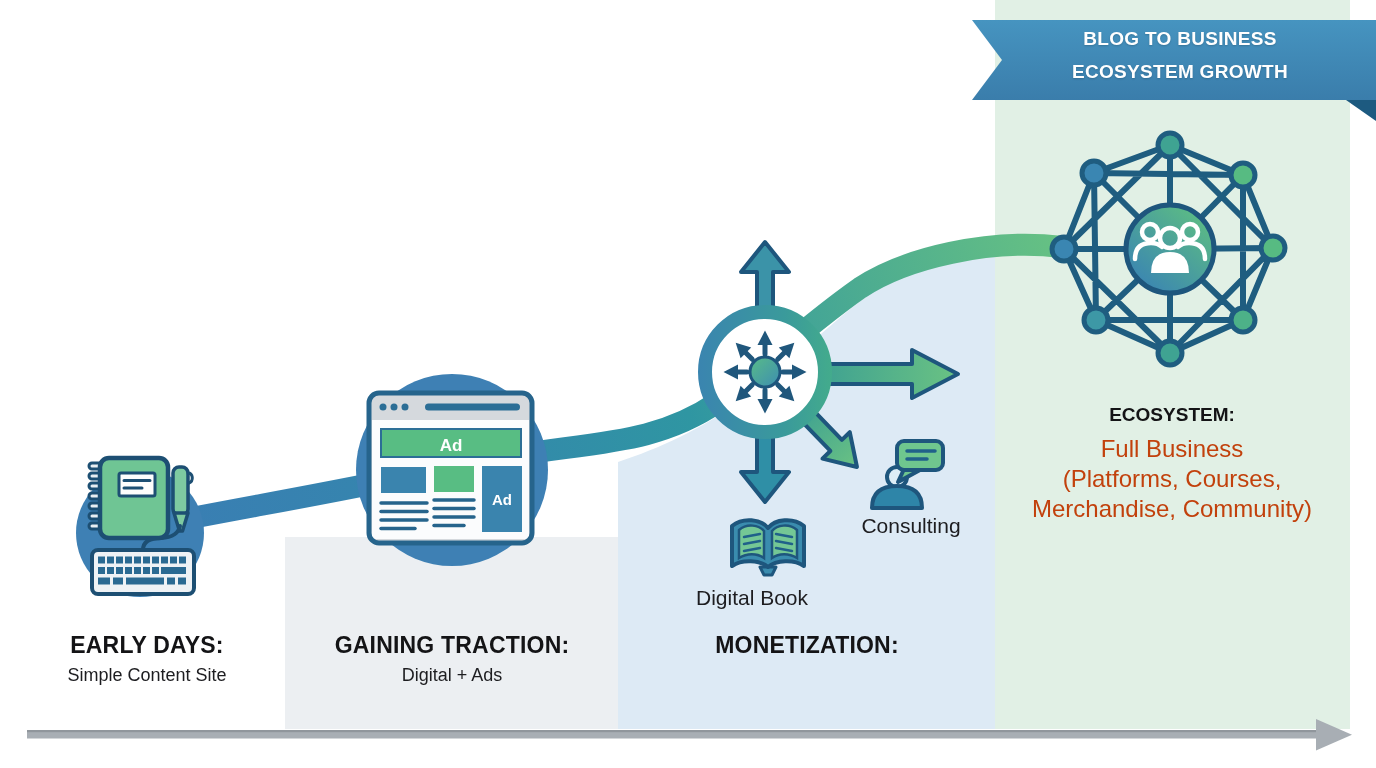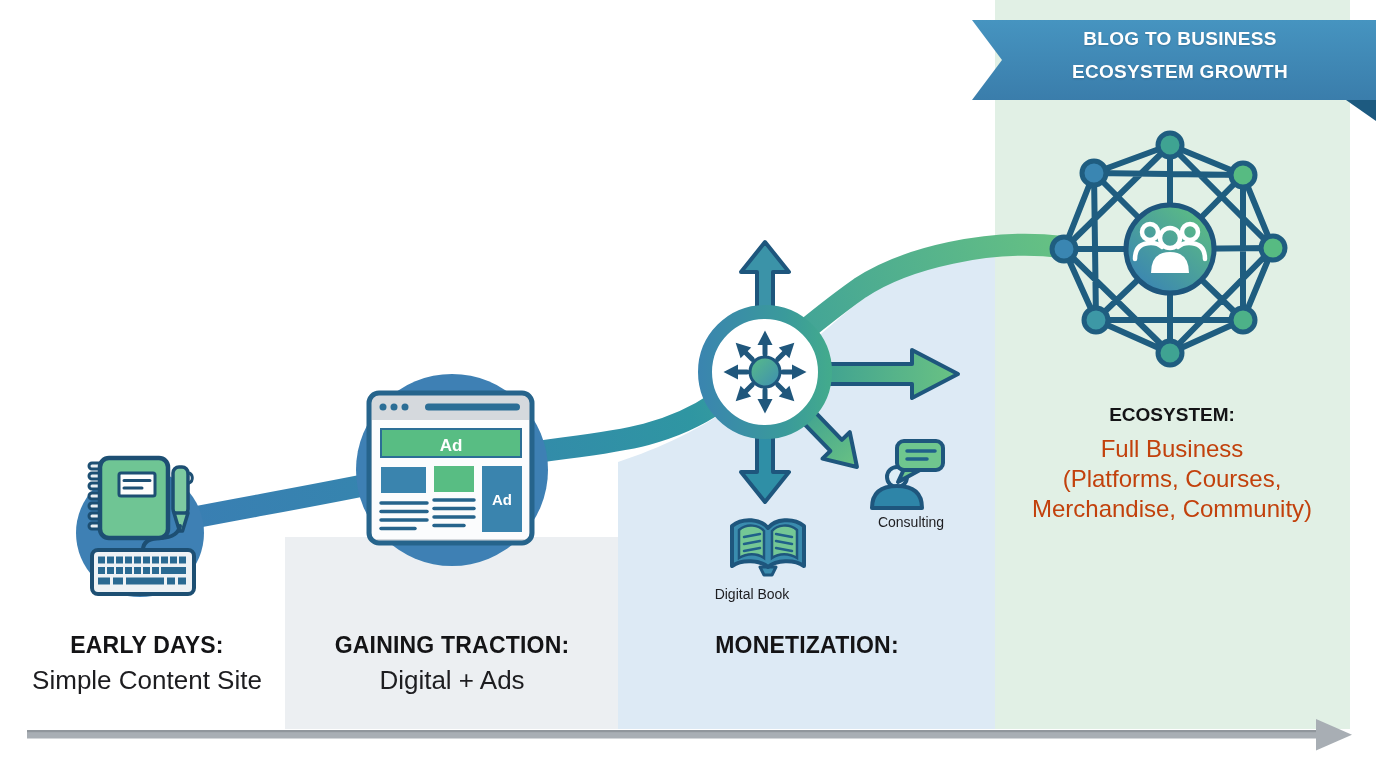--- a/index.html
+++ b/index.html
@@ -1,24 +1,24 @@
 <!DOCTYPE html>
 <html><head>
 <meta charset="utf-8">
 <style>
   html,body{margin:0;padding:0;background:#ffffff;}
   #canvas{position:relative;width:1376px;height:768px;overflow:hidden;background:#ffffff;
           font-family:"Liberation Sans", sans-serif;}
   #art{position:absolute;left:0;top:0;}
   .txt{position:absolute;white-space:nowrap;transform:translateX(-50%);text-align:center;}
   .stage-heading{font-size:23px;font-weight:bold;color:#141416;letter-spacing:.2px;}
-  .stage-sub{font-size:26px;color:#1d1d20;}
+  .stage-sub{font-size:18px;color:#1d1d20;}
   .eco-heading{font-size:19px;font-weight:bold;color:#141416;}
   .eco-line{font-size:24px;color:#c2410c;}
-  .item-label{font-size:14px;color:#1d1d20;}
+  .item-label{font-size:21px;color:#1d1d20;}
   .banner-line{font-size:19px;font-weight:bold;color:#ffffff;letter-spacing:.3px;
                text-shadow:0 1px 2px rgba(0,0,0,.18);}
 </style>
 </head>
 <body>
 
 <div id="canvas">
 
 <svg id="art" width="1376" height="768" viewBox="0 0 1376 768">
   <defs>

